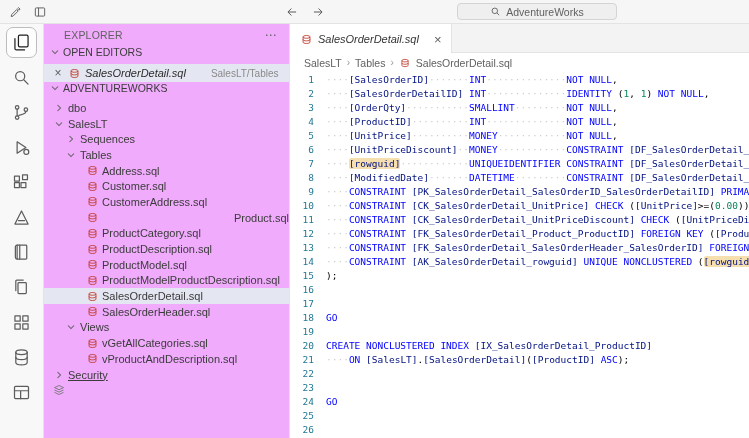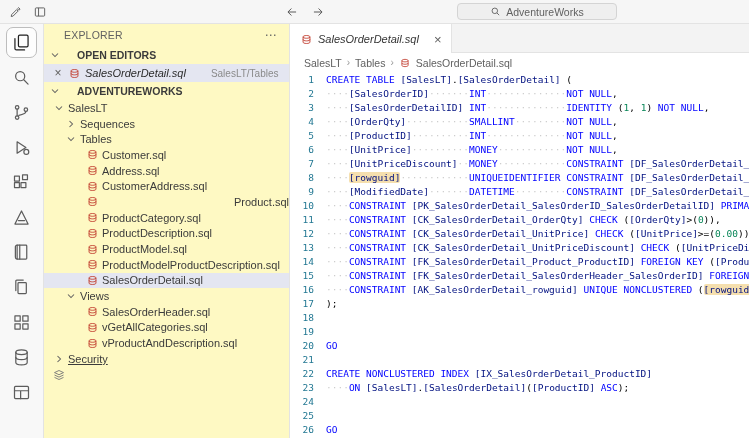--- a/index.html
+++ b/index.html
@@ -19,28 +19,28 @@
   
   .app{position:absolute;top:24px;left:0;right:0;bottom:0;display:flex}
 
   .activitybar{width:44px;flex:none;background:#f8f8f8;border-right:1px solid #e3e3e3;
     display:flex;flex-direction:column;align-items:center;padding-top:3px}
   .ab-item{width:31px;height:31px;display:flex;align-items:center;justify-content:center;
     color:#5c5c5c;margin-bottom:4px}
   .ab-item.active{color:#1f1f1f;border:1px solid #bdbdbd;border-radius:7px;background:#fdfdfd}
 
   
-  .sidebar{width:246px;flex:none;background:#fef9c3;border-right:1px solid #e3e3e3;
+  .sidebar{width:246px;flex:none;background:#f0abfc;border-right:1px solid #e3e3e3;
     font-size:11px;overflow:hidden}
   .sb-header{height:22px;display:flex;align-items:center;padding:0 12px 0 20px;
     font-size:10.5px;color:#616161;letter-spacing:.2px}
   .sb-header .spacer{flex:1}
   .dots{color:#616161;font-size:12px}
-  .sb-sec{height:18px;display:flex;align-items:center;font-weight:700;font-size:10.5px;
-    padding-left:4px;gap:16px;color:#3b3b3b}
+  .sb-sec{height:18px;display:flex;align-items:flex-start;font-weight:400;font-size:10.5px;
+    padding-left:4px;gap:2px;color:#3b3b3b}
   .oe-item{height:18px;display:flex;align-items:center;gap:4px;padding-left:8px}
   .oe-item.sel{background:var(--sel)}
   .oe-x{color:#616161;font-size:12px;width:12px;text-align:center}
   .oe-name{font-style:italic;color:#2b2b2b}
   .oe-path{color:#8a8a8a;font-size:10px;margin-left:21px;white-space:nowrap}
   .row{height:15.7px;display:flex;align-items:center;gap:3px;white-space:nowrap}
   .row.sel{background:var(--sel)}
   .chev{width:13px;flex:none;display:flex;justify-content:center;align-items:center}
   .ficon{width:13px;flex:none;display:flex;align-items:center;justify-content:center}
   .label{white-space:nowrap;color:#3b3b3b}
@@ -223,20 +223,28 @@
         <svg width="12" height="12" viewBox="0 0 16 16" fill="none" stroke="#616161" stroke-width="1.4">
             <path d="M4 6l4 4 4-4"></path>
           </svg>
       </span>
       <span>ADVENTUREWORKS</span>
     </div>
     <div id="tree">
         <div class="row" style="padding-left: 8px;">
           <span class="chev">
             <svg width="12" height="12" viewBox="0 0 16 16" fill="none" stroke="#616161" stroke-width="1.4">
+              <path d="M6 4l4 4-4 4"></path>
+            </svg>
+          </span>
+          <span class="label">dbo</span>
+        </div>
+        <div class="row" style="padding-left: 8px;">
+          <span class="chev">
+            <svg width="12" height="12" viewBox="0 0 16 16" fill="none" stroke="#616161" stroke-width="1.4">
               <path d="M4 6l4 4 4-4"></path>
             </svg>
           </span>
           <span class="label">SalesLT</span>
         </div>
         <div class="row" style="padding-left: 20px;">
           <span class="chev">
             <svg width="12" height="12" viewBox="0 0 16 16" fill="none" stroke="#616161" stroke-width="1.4">
               <path d="M6 4l4 4-4 4"></path>
             </svg>
@@ -252,40 +260,40 @@
           <span class="label">Tables</span>
         </div>
         <div class="row" style="padding-left: 42px;">
           <span class="ficon">
             <svg width="11" height="11" viewBox="0 0 16 16" fill="none" stroke="#c0392b" stroke-width="1.3">
               <path d="M3 4.2C3 3 5.2 2.2 8 2.2s5 .8 5 2v7.6c0 1.2-2.2 2-5 2s-5-.8-5-2z"></path>
               <path d="M3 4.2c0 1.2 2.2 2 5 2s5-.8 5-2"></path>
               <path d="M3 8c0 1.2 2.2 2 5 2s5-.8 5-2"></path>
             </svg>
           </span>
+          <span class="label">Address.sql</span>
+        </div>
+        <div class="row" style="padding-left: 42px;">
+          <span class="ficon">
+            <svg width="11" height="11" viewBox="0 0 16 16" fill="none" stroke="#c0392b" stroke-width="1.3">
+              <path d="M3 4.2C3 3 5.2 2.2 8 2.2s5 .8 5 2v7.6c0 1.2-2.2 2-5 2s-5-.8-5-2z"></path>
+              <path d="M3 4.2c0 1.2 2.2 2 5 2s5-.8 5-2"></path>
+              <path d="M3 8c0 1.2 2.2 2 5 2s5-.8 5-2"></path>
+            </svg>
+          </span>
           <span class="label">Customer.sql</span>
         </div>
         <div class="row" style="padding-left: 42px;">
           <span class="ficon">
             <svg width="11" height="11" viewBox="0 0 16 16" fill="none" stroke="#c0392b" stroke-width="1.3">
               <path d="M3 4.2C3 3 5.2 2.2 8 2.2s5 .8 5 2v7.6c0 1.2-2.2 2-5 2s-5-.8-5-2z"></path>
               <path d="M3 4.2c0 1.2 2.2 2 5 2s5-.8 5-2"></path>
               <path d="M3 8c0 1.2 2.2 2 5 2s5-.8 5-2"></path>
             </svg>
           </span>
-          <span class="label">Address.sql</span>
-        </div>
-        <div class="row" style="padding-left: 42px;">
-          <span class="ficon">
-            <svg width="11" height="11" viewBox="0 0 16 16" fill="none" stroke="#c0392b" stroke-width="1.3">
-              <path d="M3 4.2C3 3 5.2 2.2 8 2.2s5 .8 5 2v7.6c0 1.2-2.2 2-5 2s-5-.8-5-2z"></path>
-              <path d="M3 4.2c0 1.2 2.2 2 5 2s5-.8 5-2"></path>
-              <path d="M3 8c0 1.2 2.2 2 5 2s5-.8 5-2"></path>
-            </svg>
-          </span>
           <span class="label">CustomerAddress.sql</span>
         </div>
         <div class="row" style="padding-left: 42px; justify-content: space-between;">
           <span class="ficon">
             <svg width="11" height="11" viewBox="0 0 16 16" fill="none" stroke="#c0392b" stroke-width="1.3">
               <path d="M3 4.2C3 3 5.2 2.2 8 2.2s5 .8 5 2v7.6c0 1.2-2.2 2-5 2s-5-.8-5-2z"></path>
               <path d="M3 4.2c0 1.2 2.2 2 5 2s5-.8 5-2"></path>
               <path d="M3 8c0 1.2 2.2 2 5 2s5-.8 5-2"></path>
             </svg>
           </span>
@@ -333,38 +341,38 @@
         </div>
         <div class="row sel" style="padding-left: 42px;">
           <span class="ficon">
             <svg width="11" height="11" viewBox="0 0 16 16" fill="none" stroke="#c0392b" stroke-width="1.3">
               <path d="M3 4.2C3 3 5.2 2.2 8 2.2s5 .8 5 2v7.6c0 1.2-2.2 2-5 2s-5-.8-5-2z"></path>
               <path d="M3 4.2c0 1.2 2.2 2 5 2s5-.8 5-2"></path>
               <path d="M3 8c0 1.2 2.2 2 5 2s5-.8 5-2"></path>
             </svg>
           </span>
           <span class="label">SalesOrderDetail.sql</span>
+        </div>
+        <div class="row" style="padding-left: 42px;">
+          <span class="ficon">
+            <svg width="11" height="11" viewBox="0 0 16 16" fill="none" stroke="#c0392b" stroke-width="1.3">
+              <path d="M3 4.2C3 3 5.2 2.2 8 2.2s5 .8 5 2v7.6c0 1.2-2.2 2-5 2s-5-.8-5-2z"></path>
+              <path d="M3 4.2c0 1.2 2.2 2 5 2s5-.8 5-2"></path>
+              <path d="M3 8c0 1.2 2.2 2 5 2s5-.8 5-2"></path>
+            </svg>
+          </span>
+          <span class="label">SalesOrderHeader.sql</span>
         </div>
         <div class="row" style="padding-left: 20px;">
           <span class="chev">
             <svg width="12" height="12" viewBox="0 0 16 16" fill="none" stroke="#616161" stroke-width="1.4">
               <path d="M4 6l4 4 4-4"></path>
             </svg>
           </span>
           <span class="label">Views</span>
-        </div>
-        <div class="row" style="padding-left: 42px;">
-          <span class="ficon">
-            <svg width="11" height="11" viewBox="0 0 16 16" fill="none" stroke="#c0392b" stroke-width="1.3">
-              <path d="M3 4.2C3 3 5.2 2.2 8 2.2s5 .8 5 2v7.6c0 1.2-2.2 2-5 2s-5-.8-5-2z"></path>
-              <path d="M3 4.2c0 1.2 2.2 2 5 2s5-.8 5-2"></path>
-              <path d="M3 8c0 1.2 2.2 2 5 2s5-.8 5-2"></path>
-            </svg>
-          </span>
-          <span class="label">SalesOrderHeader.sql</span>
         </div>
         <div class="row" style="padding-left: 42px;">
           <span class="ficon">
             <svg width="11" height="11" viewBox="0 0 16 16" fill="none" stroke="#c0392b" stroke-width="1.3">
               <path d="M3 4.2C3 3 5.2 2.2 8 2.2s5 .8 5 2v7.6c0 1.2-2.2 2-5 2s-5-.8-5-2z"></path>
               <path d="M3 4.2c0 1.2 2.2 2 5 2s5-.8 5-2"></path>
               <path d="M3 8c0 1.2 2.2 2 5 2s5-.8 5-2"></path>
             </svg>
           </span>
           <span class="label">vGetAllCategories.sql</span>
@@ -455,31 +463,29 @@
           <div>19</div>
           <div>20</div>
           <div>21</div>
           <div>22</div>
           <div>23</div>
           <div>24</div>
           <div>25</div>
           <div>26</div>
         </div>
       <div class="lines" id="lines">
-          <div class="cl"><span class="tk-k">CREATE</span><span class="tk-t"> </span><span class="tk-k">TABLE</span><span class="tk-t"> </span><span class="tk-i">[SalesLT]</span><span class="tk-t">.</span><span class="tk-i">[SalesOrderDetail]</span><span class="tk-t"> (</span></div>
           <div class="cl"><span class="tk-w">····</span><span class="tk-i">[SalesOrderID]</span><span class="tk-w">·······</span><span class="tk-k">INT</span><span class="tk-w">··············</span><span class="tk-k">NOT NULL</span><span class="tk-t">,</span></div>
           <div class="cl"><span class="tk-w">····</span><span class="tk-i">[SalesOrderDetailID]</span><span class="tk-t"> </span><span class="tk-k">INT</span><span class="tk-w">··············</span><span class="tk-k">IDENTITY</span><span class="tk-t"> (</span><span class="tk-n">1</span><span class="tk-t">, </span><span class="tk-n">1</span><span class="tk-t">) </span><span class="tk-k">NOT NULL</span><span class="tk-t">,</span></div>
           <div class="cl"><span class="tk-w">····</span><span class="tk-i">[OrderQty]</span><span class="tk-w">···········</span><span class="tk-k">SMALLINT</span><span class="tk-w">·········</span><span class="tk-k">NOT NULL</span><span class="tk-t">,</span></div>
           <div class="cl"><span class="tk-w">····</span><span class="tk-i">[ProductID]</span><span class="tk-w">··········</span><span class="tk-k">INT</span><span class="tk-w">··············</span><span class="tk-k">NOT NULL</span><span class="tk-t">,</span></div>
           <div class="cl"><span class="tk-w">····</span><span class="tk-i">[UnitPrice]</span><span class="tk-w">··········</span><span class="tk-k">MONEY</span><span class="tk-w">············</span><span class="tk-k">NOT NULL</span><span class="tk-t">,</span></div>
           <div class="cl"><span class="tk-w">····</span><span class="tk-i">[UnitPriceDiscount]</span><span class="tk-w">··</span><span class="tk-k">MONEY</span><span class="tk-w">············</span><span class="tk-k">CONSTRAINT</span><span class="tk-t"> </span><span class="tk-i">[DF_SalesOrderDetail_UnitPriceDiscount]</span></div>
           <div class="cl"><span class="tk-w">····</span><span class="tk-h">[rowguid]</span><span class="tk-w">············</span><span class="tk-k">UNIQUEIDENTIFIER</span><span class="tk-t"> </span><span class="tk-k">CONSTRAINT</span><span class="tk-t"> </span><span class="tk-i">[DF_SalesOrderDetail_rowguid]</span></div>
           <div class="cl"><span class="tk-w">····</span><span class="tk-i">[ModifiedDate]</span><span class="tk-w">·······</span><span class="tk-k">DATETIME</span><span class="tk-w">·········</span><span class="tk-k">CONSTRAINT</span><span class="tk-t"> </span><span class="tk-i">[DF_SalesOrderDetail_ModifiedDate]</span></div>
           <div class="cl"><span class="tk-w">····</span><span class="tk-k">CONSTRAINT</span><span class="tk-t"> </span><span class="tk-i">[PK_SalesOrderDetail_SalesOrderID_SalesOrderDetailID]</span><span class="tk-t"> </span><span class="tk-k">PRIMARY KEY CLUSTERED</span></div>
-          <div class="cl"><span class="tk-w">····</span><span class="tk-k">CONSTRAINT</span><span class="tk-t"> </span><span class="tk-i">[CK_SalesOrderDetail_OrderQty]</span><span class="tk-t"> </span><span class="tk-k">CHECK</span><span class="tk-t"> (</span><span class="tk-i">[OrderQty]</span><span class="tk-t">&gt;(</span><span class="tk-n">0</span><span class="tk-t">)),</span></div>
           <div class="cl"><span class="tk-w">····</span><span class="tk-k">CONSTRAINT</span><span class="tk-t"> </span><span class="tk-i">[CK_SalesOrderDetail_UnitPrice]</span><span class="tk-t"> </span><span class="tk-k">CHECK</span><span class="tk-t"> (</span><span class="tk-i">[UnitPrice]</span><span class="tk-t">&gt;=(</span><span class="tk-n">0.00</span><span class="tk-t">)),</span></div>
           <div class="cl"><span class="tk-w">····</span><span class="tk-k">CONSTRAINT</span><span class="tk-t"> </span><span class="tk-i">[CK_SalesOrderDetail_UnitPriceDiscount]</span><span class="tk-t"> </span><span class="tk-k">CHECK</span><span class="tk-t"> (</span><span class="tk-i">[UnitPriceDiscount]</span></div>
           <div class="cl"><span class="tk-w">····</span><span class="tk-k">CONSTRAINT</span><span class="tk-t"> </span><span class="tk-i">[FK_SalesOrderDetail_Product_ProductID]</span><span class="tk-t"> </span><span class="tk-k">FOREIGN KEY</span><span class="tk-t"> (</span><span class="tk-i">[ProductID]</span></div>
           <div class="cl"><span class="tk-w">····</span><span class="tk-k">CONSTRAINT</span><span class="tk-t"> </span><span class="tk-i">[FK_SalesOrderDetail_SalesOrderHeader_SalesOrderID]</span><span class="tk-t"> </span><span class="tk-k">FOREIGN KEY</span></div>
           <div class="cl"><span class="tk-w">····</span><span class="tk-k">CONSTRAINT</span><span class="tk-t"> </span><span class="tk-i">[AK_SalesOrderDetail_rowguid]</span><span class="tk-t"> </span><span class="tk-k">UNIQUE NONCLUSTERED</span><span class="tk-t"> (</span><span class="tk-h">[rowguid]</span></div>
           <div class="cl"><span class="tk-t">);</span></div>
           <div class="cl"></div>
           <div class="cl"></div>
           <div class="cl"><span class="tk-k">GO</span></div>
           <div class="cl"></div>

